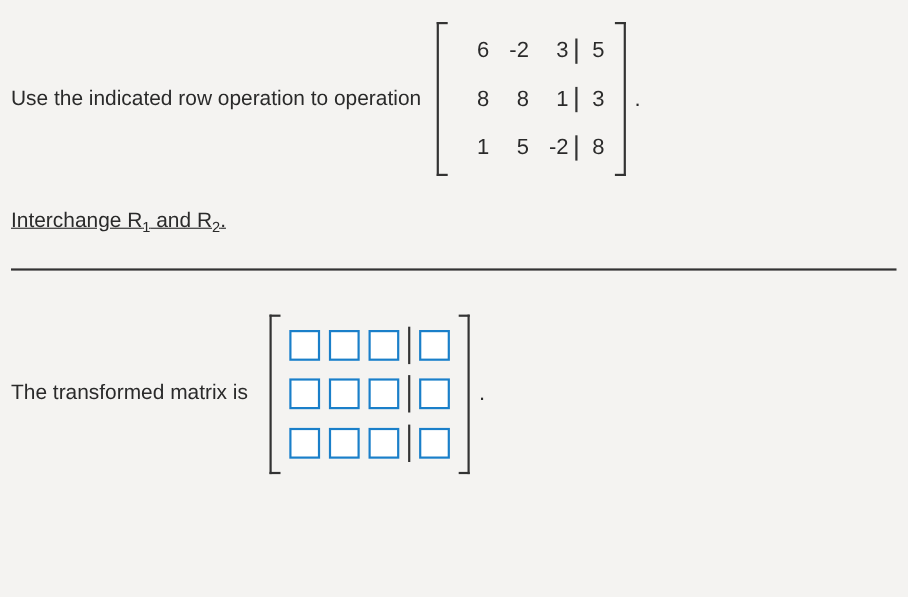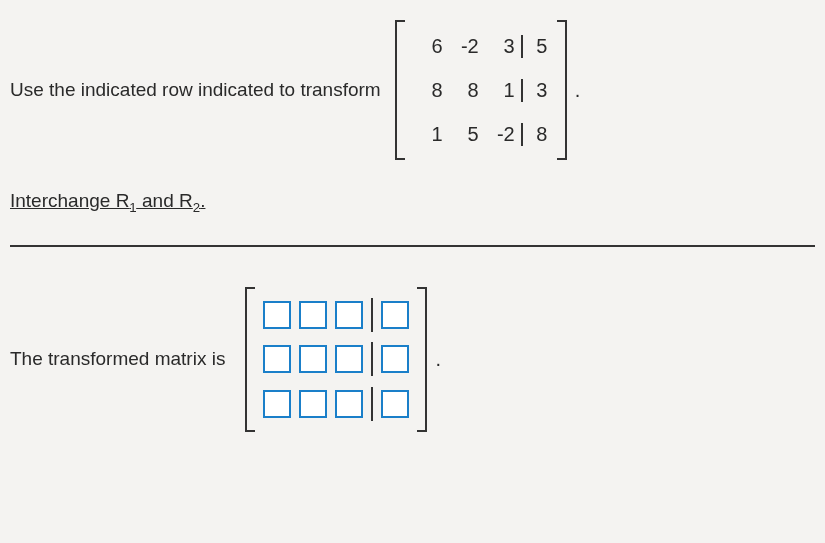--- a/index.html
+++ b/index.html
@@ -124,21 +124,21 @@
     .period-after {
       margin-left: 8px;
       font-size: 20px;
       align-self: center;
     }
   </style>
 </head>
 <body>
 
 <div class="row intro-row">
-  <span class="intro-text">Use the indicated row indicated to transform</span>
+  <span class="intro-text">Use the indicated row operation to operation</span>
 
   <div class="matrix">
     <div class="bracket-left"></div>
     <div class="matrix-body">
       <div class="matrix-row">
         <span class="cell">6</span>
         <span class="cell">-2</span>
         <span class="cell">3</span>
         <span class="aug-divider"></span>
         <span class="cell-aug">5</span>

